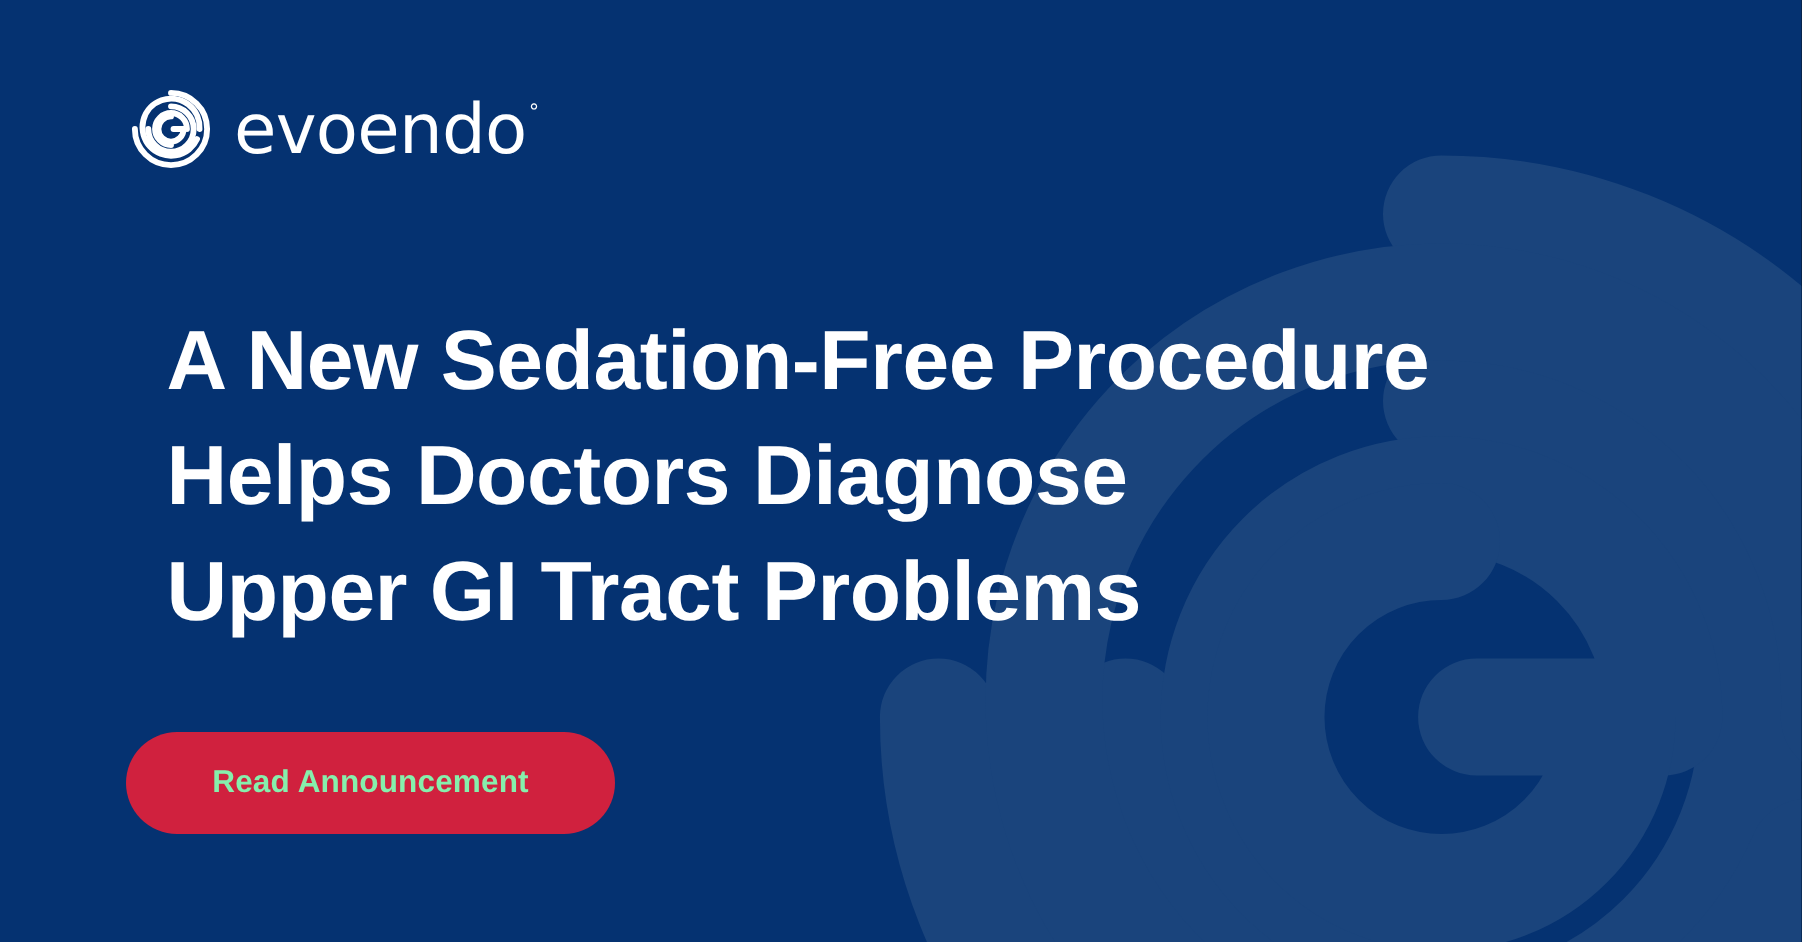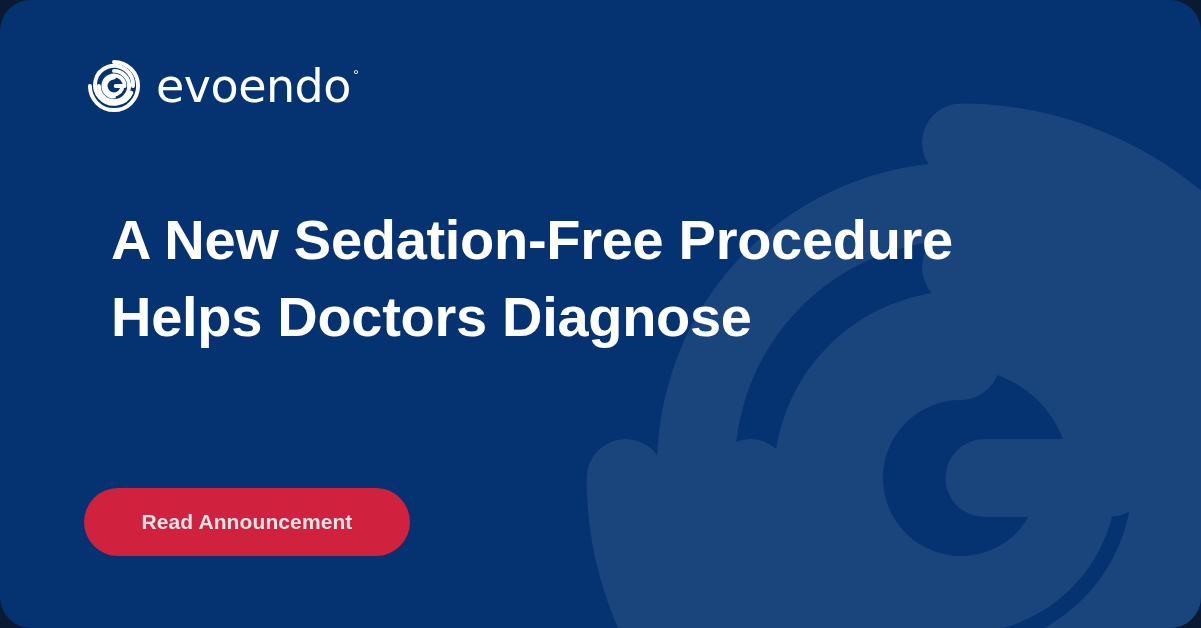--- a/index.html
+++ b/index.html
@@ -9,21 +9,20 @@
   }
   body {
     font-family: "Liberation Sans", sans-serif;
   }
   .banner {
     position: relative;
     width: 1201px;
     height: 628px;
     overflow: hidden;
     background: #053271;
-    border-radius: 31px;
   }
   .watermark {
     position: absolute;
     right: -150px;
     top: 88px;
     width: 780px;
     height: 780px;
     pointer-events: none;
     z-index: 0;
   }
@@ -83,21 +82,21 @@
   .headline .line { display: block; white-space: nowrap; margin-left: 26px; }
   .cta-button {
     position: absolute;
     left: 84px;
     top: 488px;
     height: 68px;
     min-width: 326px;
     box-sizing: border-box;
     padding: 12px 44px;
     background: #d0213e;
-    color: #e5e5e5;
+    color: #86efac;
     border: none;
     border-radius: 34px;
     font-family: "Liberation Sans", sans-serif;
     font-size: 21px;
     font-weight: bold;
     letter-spacing: 0.1px;
     cursor: pointer;
     display: inline-flex;
     align-items: center;
     justify-content: center;
@@ -136,18 +135,19 @@
       </span>
       <span class="wordmark">
         <span class="wordmark-text">evoendo</span>
         <span class="tm-mark">°</span>
       </span>
     </div>
 
     <h1 class="headline">
       <span class="line">A New Sedation-Free Procedure</span>
       <span class="line">Helps Doctors Diagnose</span>
+      <span class="line">Upper GI Tract Problems</span>
     </h1>
 
     <button class="cta-button">Read Announcement</button>
 
   </div>
 </div>
 
 </body></html>

